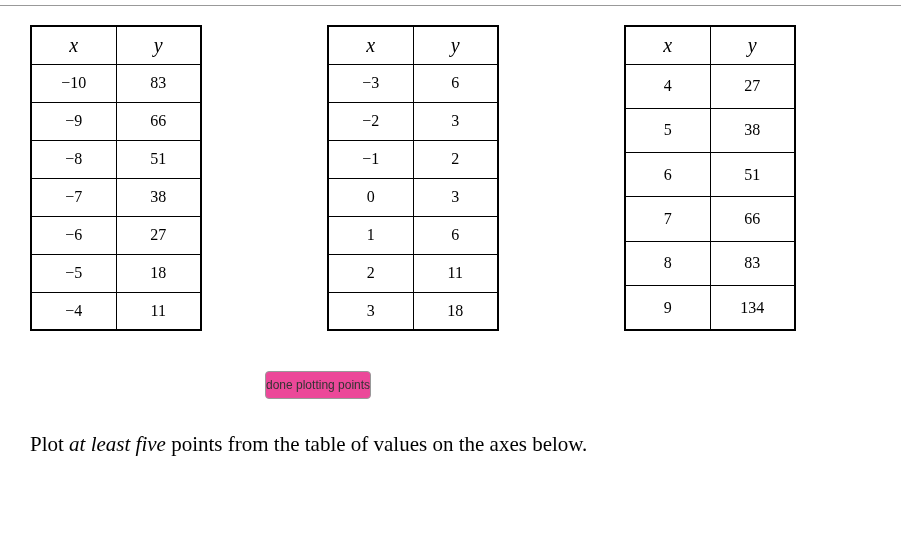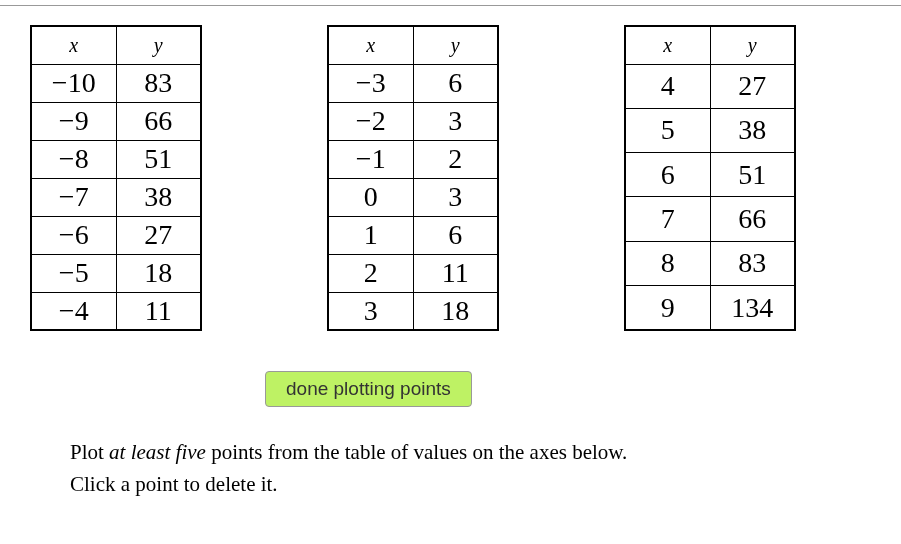--- a/index.html
+++ b/index.html
@@ -32,49 +32,48 @@
     .data-table {
       border-collapse: collapse;
       border: 2px solid #000;
     }
     .data-table th,
     .data-table td {
       border: 1px solid #000;
       text-align: center;
       width: 85px;
       height: 38px;
-      font-size: 28px;
+      font-size: 16px;
       font-weight: normal;
       vertical-align: middle;
     }
     .data-table th {
       font-style: italic;
       font-family: Georgia, 'Times New Roman', serif;
       font-size: 20px;
       font-weight: normal;
     }
     .button-row {
       margin-left: 235px;
       margin-bottom: 30px;
     }
     .done-button {
-      background: #bef264;
+      background: #ec4899;
       border: 1px solid #999;
       border-radius: 4px;
-      padding: 6px 20px;
-      font-size: 19px;
+      padding: 6px 0;
+      font-size: 12px;
       font-family: Arial, Helvetica, sans-serif;
       color: #333;
       cursor: pointer;
     }
     .instruction {
       font-size: 21px;
       line-height: 1.5;
       font-family: Georgia, 'Times New Roman', serif;
-      margin-left: 40px;
     }
     .instruction em {
       font-style: italic;
     }
     .neg {
       font-family: Georgia, serif;
     }
   </style>
 </head>
 <body>
@@ -195,14 +194,13 @@
     </tbody>
   </table>
 </div>
 
 <div class="button-row">
   <button class="done-button">done plotting points</button>
 </div>
 
 <div class="instruction">
   <span>Plot </span><em>at least five</em><span> points from the table of values on the axes below.</span><br>
-  <span>Click a point to delete it.</span>
 </div>
 
 </body></html>

